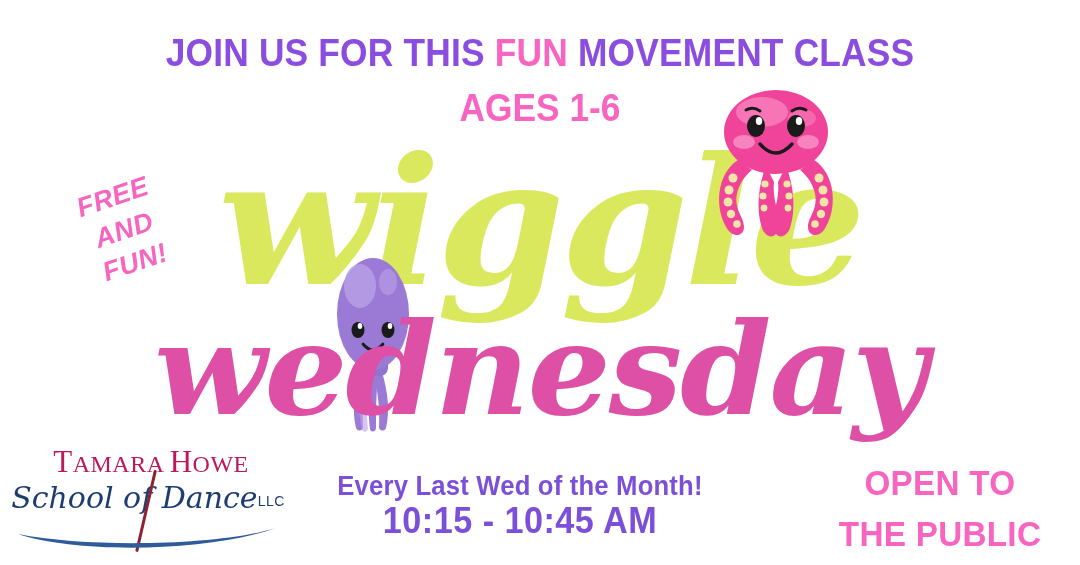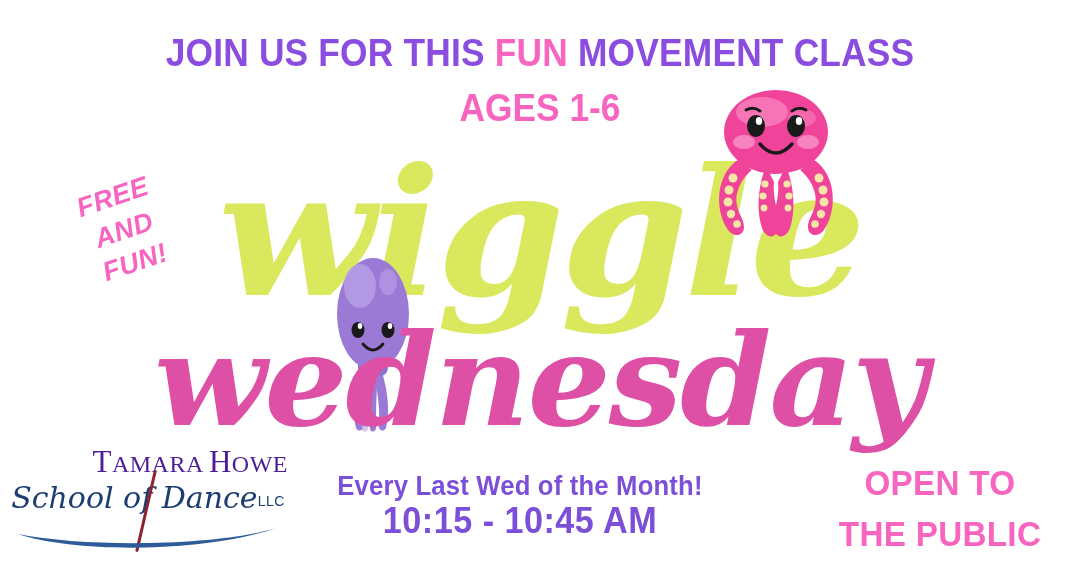--- a/index.html
+++ b/index.html
@@ -64,21 +64,21 @@
     line-height: 1.28;
     color: #f765c0;
     letter-spacing: 0.5px;
   }
   .freefun div { white-space: nowrap; }
 
   
   .script-wrap {
     position: absolute;
     left: 0;
-    top: 12px;
+    top: 1px;
     width: 1080px;
     height: 542px;
     pointer-events: none;
   }
   .wiggle {
     position: absolute;
     left: 0;
     top: 134px;
     width: 1080px;
     text-align: center;
@@ -132,25 +132,25 @@
   .logo {
     position: absolute;
     left: 8px;
     top: 446px;
     width: 280px;
     height: 108px;
     z-index: 6;
   }
   .logo-top {
     font-family: "Liberation Serif", serif;
-    color: #4c1d95;
+    color: #be185d;
     font-size: 31px;
     letter-spacing: 0.5px;
     line-height: 1;
-    text-align: right;
+    text-align: center;
     white-space: nowrap;
     margin-left: 6px;
   }
   .logo-top .cap { font-size: 31px; }
   .logo-top .sc { font-size: 24px; }
   .logo-mid {
     position: relative;
     font-family: "DejaVu Serif", serif;
     font-style: italic;
     color: #1c3d72;

